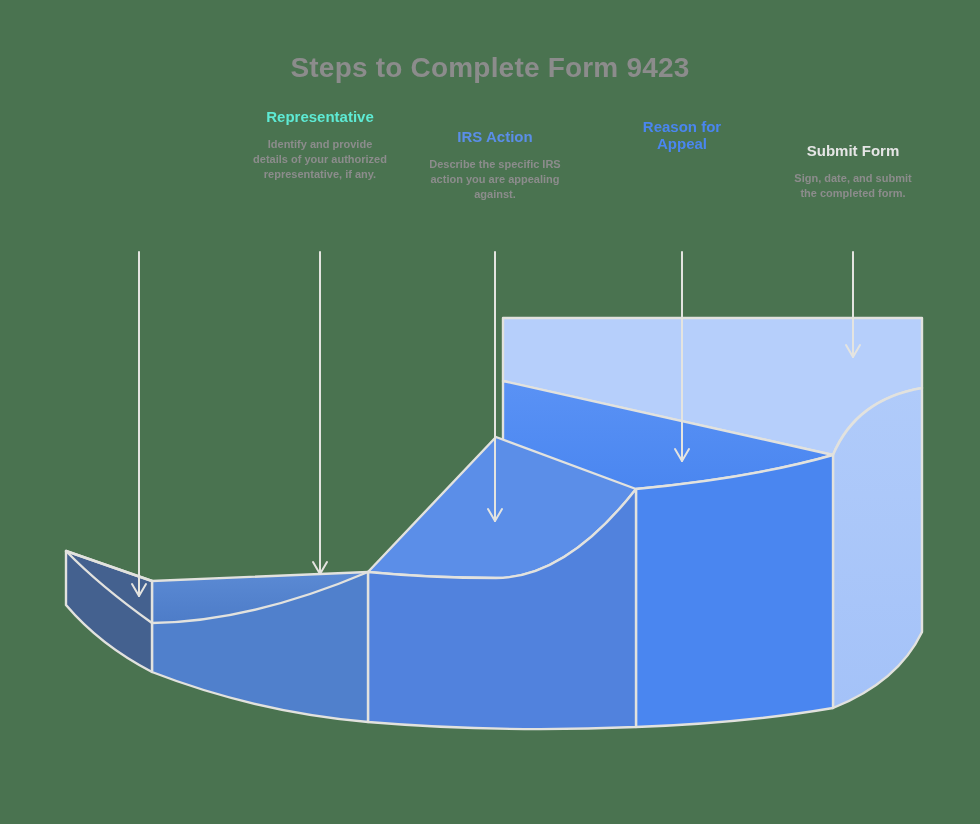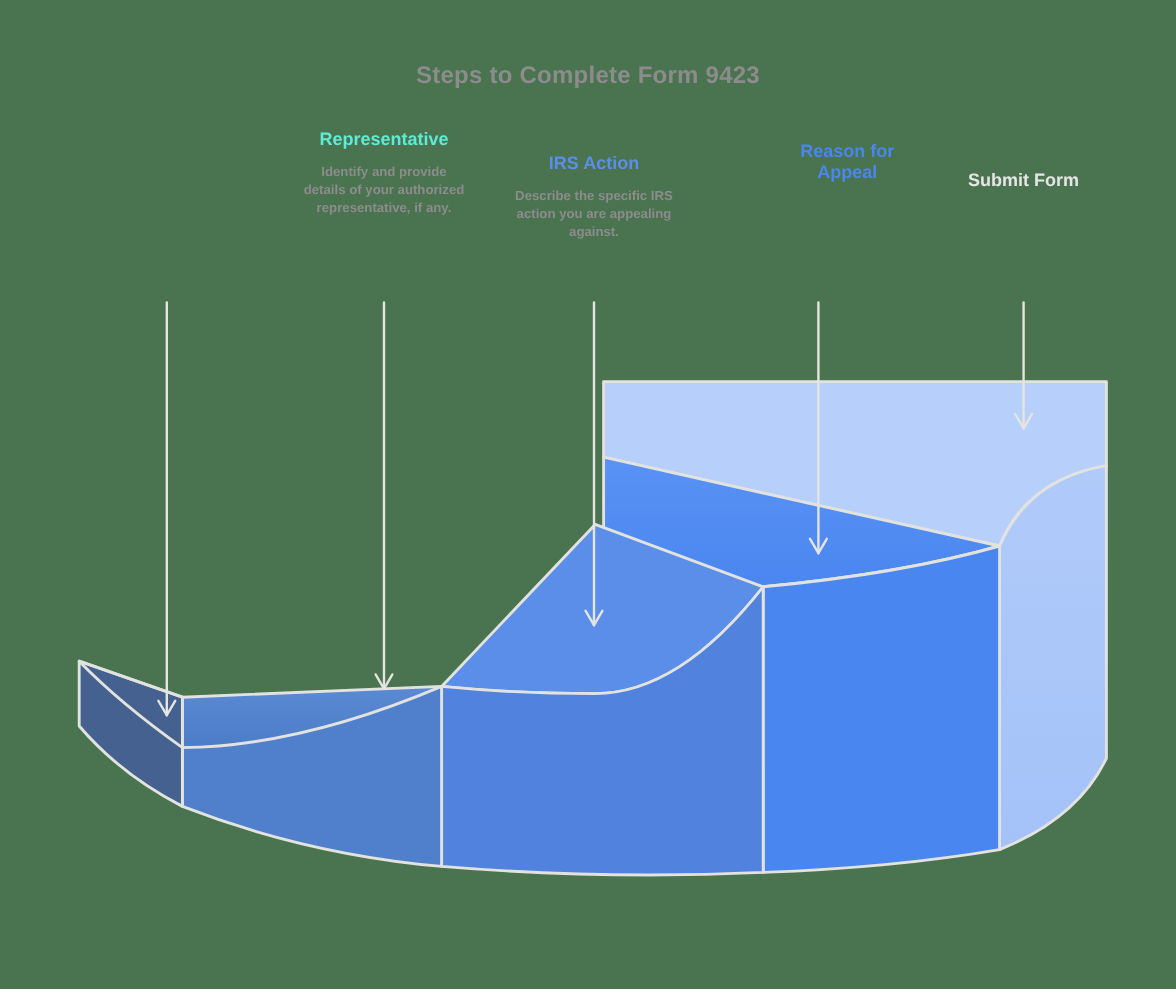--- a/index.html
+++ b/index.html
@@ -19,21 +19,21 @@
     left: 0; top: 0;
     width: 980px;
     height: 824px;
   }
   #chart-title {
     position: absolute;
     left: 0;
     top: 52px;
     width: 980px;
     text-align: center;
-    font-size: 20px;
+    font-size: 28px;
     font-weight: bold;
     color: #8c8c8c;
     letter-spacing: 0.2px;
   }
   .step-label {
     position: absolute;
     text-align: center;
     box-sizing: border-box;
   }
   .step-title {
@@ -142,22 +142,23 @@
   <div class="step-label" style="left:240px; top:108px; width:160px;">
     <div class="step-title" style="color:#5eead4;">Representative</div>
     <div class="step-desc">Identify and provide details of your authorized representative, if any.</div>
   </div>
 
   <div class="step-label" style="left:415px; top:128px; width:160px;">
     <div class="step-title" style="color:#5b8ee8;">IRS Action</div>
     <div class="step-desc">Describe the specific IRS action you are appealing against.</div>
   </div>
 
-  <div class="step-label" style="left:626px; top:118px; width:160px;">
+  <div class="step-label" style="left:602px; top:118px; width:160px;">
     <div class="step-title" style="color:#4a86f0;">Reason for
 Appeal</div>
   </div>
 
   <div class="step-label" style="left:773px; top:142px; width:160px;">
     <div class="step-title" style="color:#e5e5e5;">Submit Form</div>
+    <div class="step-desc">Sign, date, and submit the completed form.</div>
   </div>
 
 </div>
 
 </body></html>

